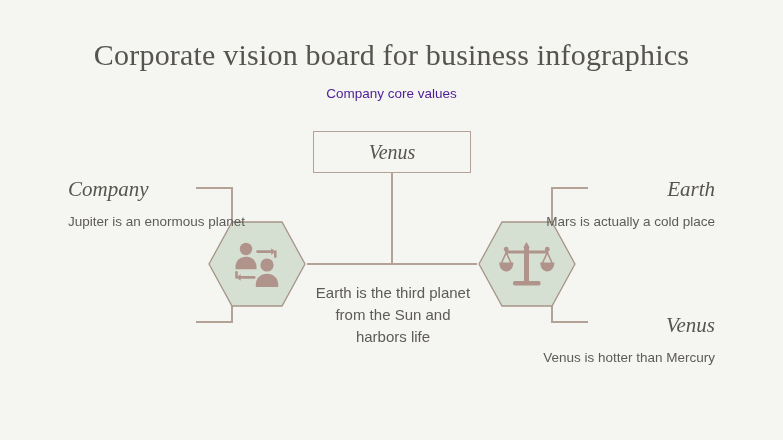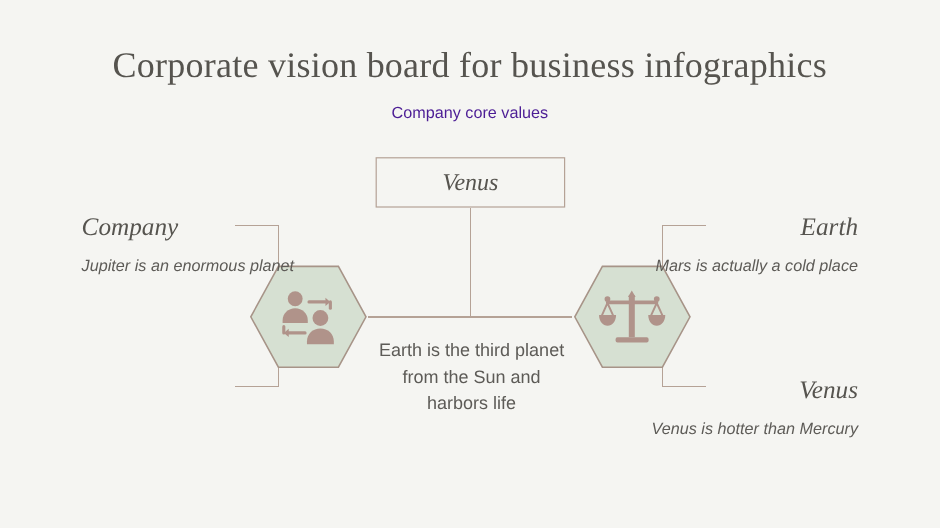--- a/index.html
+++ b/index.html
@@ -96,21 +96,20 @@
     font-size: 21px;
     color: #56544f;
     line-height: 1.1;
     margin-bottom: 11px;
   }
   .side-block .desc {
     font-family: "Liberation Sans", sans-serif;
     font-size: 13.5px;
     color: #5d5b57;
     line-height: 1.42;
-    font-style: italic;
   }
   .left-block  { left: 68px;  text-align: left; }
   .right-block { left: 500px; text-align: right; }
   #block-jupiter { top: 178px; }
   #block-mercury { top: 314px; }
   #block-mars    { top: 178px; }
   #block-venus2  { top: 314px; }
 
   
   #center-caption {

